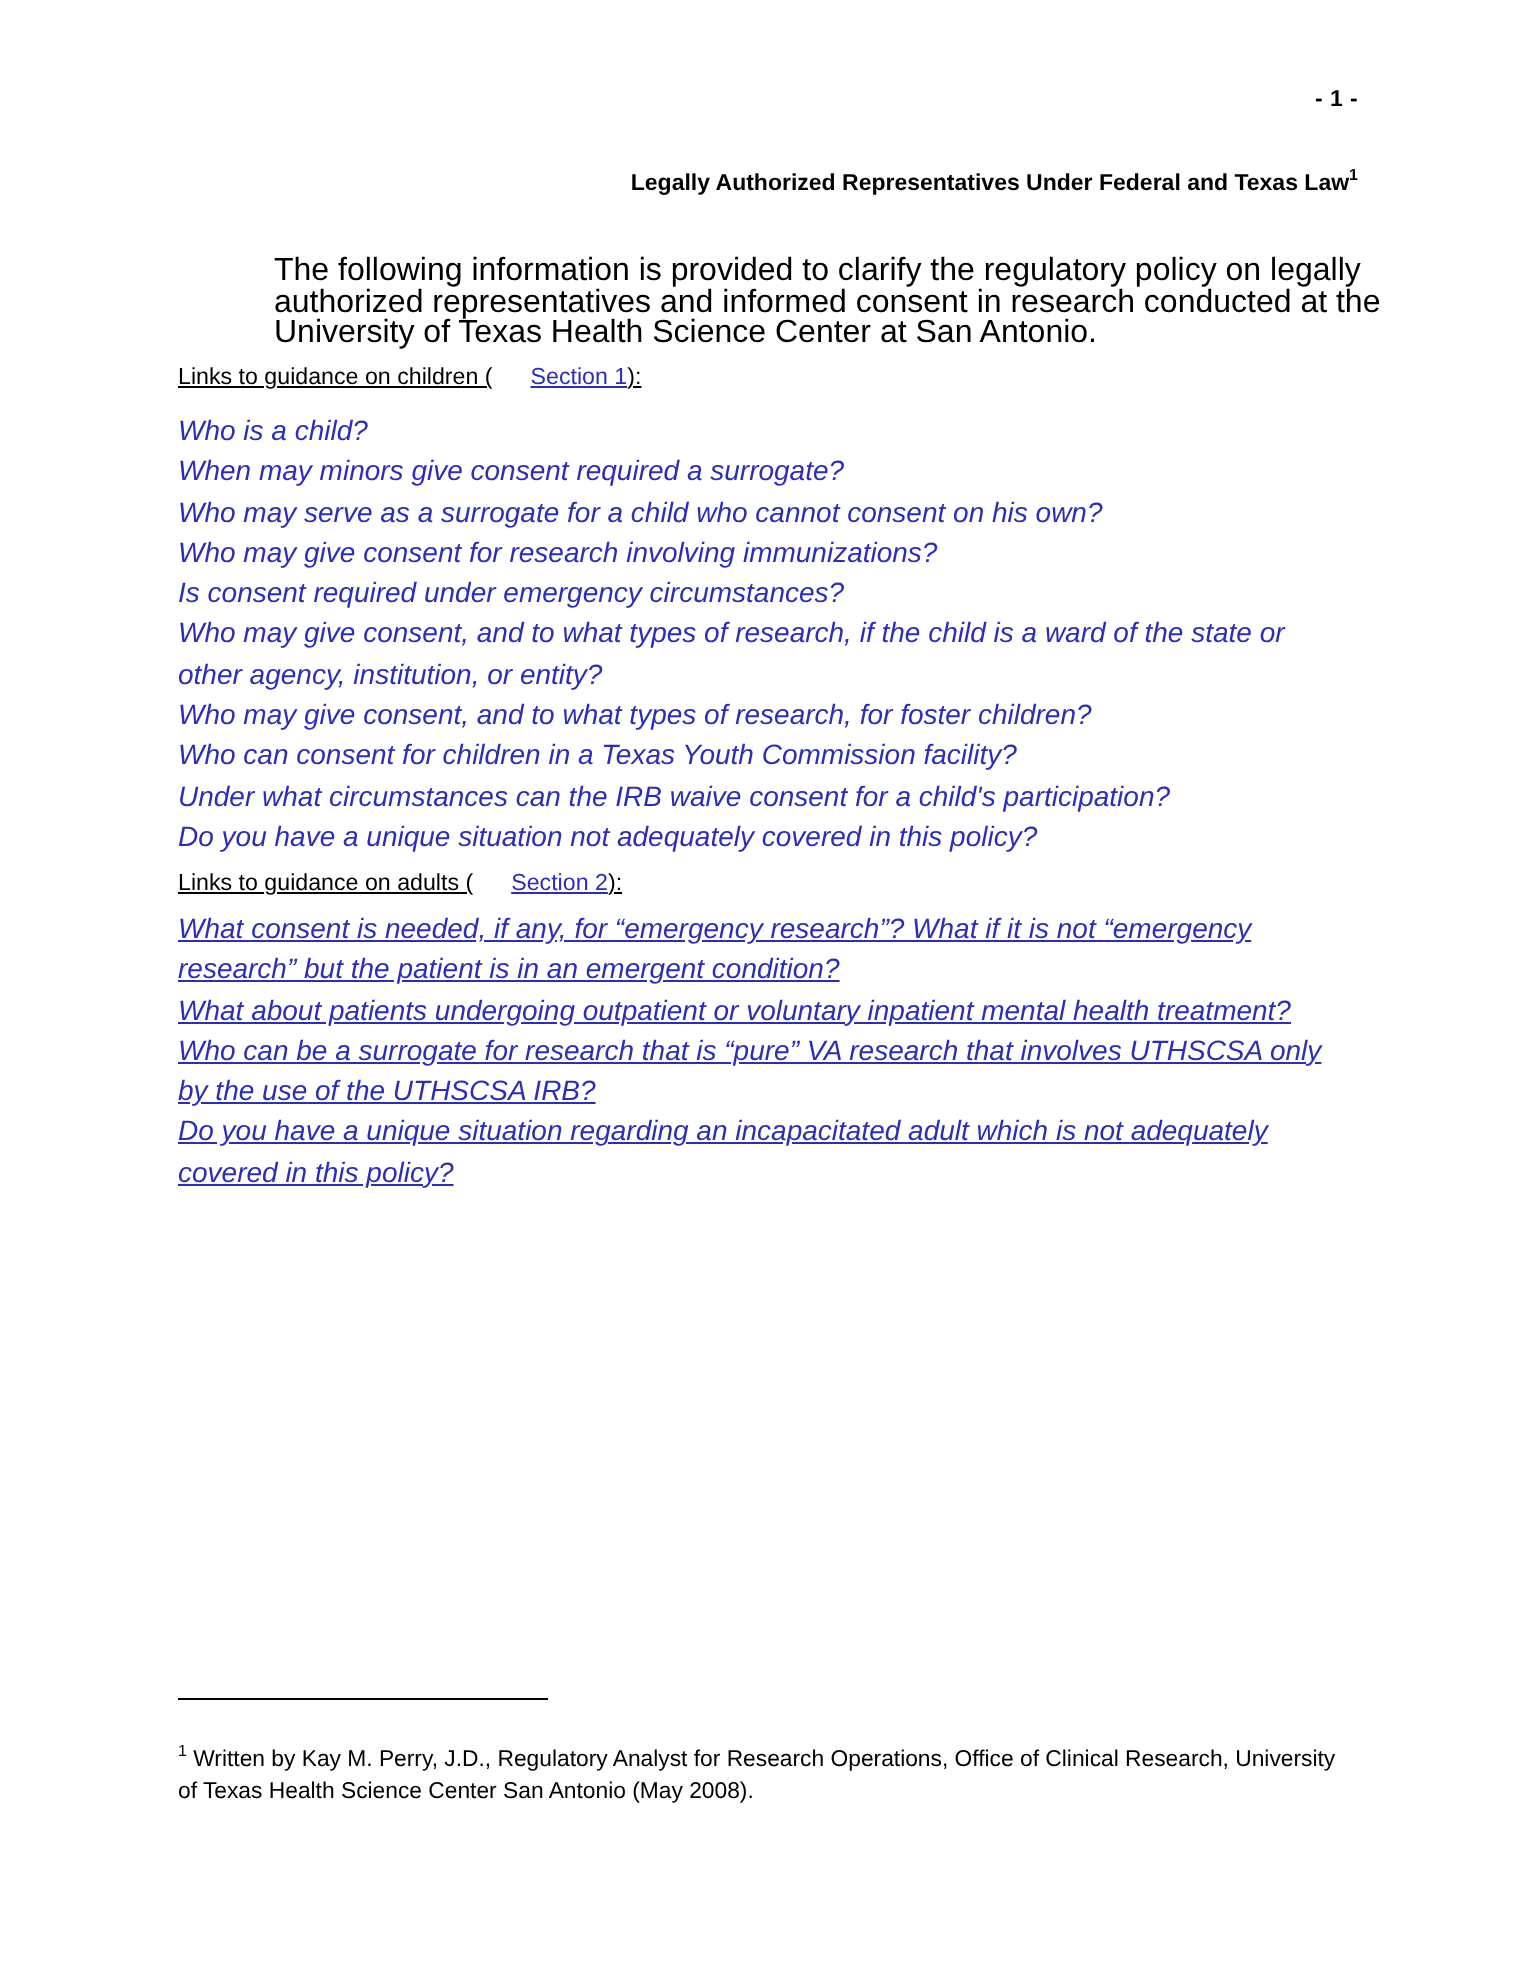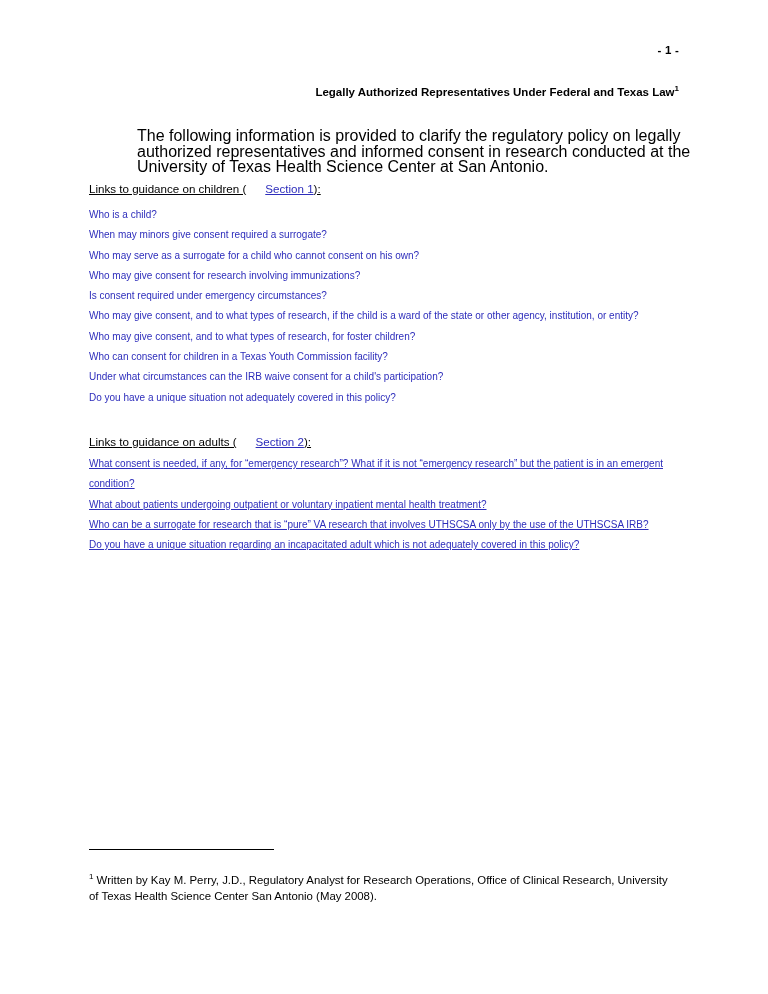--- a/index.html
+++ b/index.html
@@ -84,21 +84,22 @@
     padding: 0;
     list-style: none;
   }
   .list-children {
     top: 205px;
   }
   .list-adults {
     top: 454px;
   }
   .link-list li {
-    font-size: 10px;
+    font-size: 14px;
+    font-style: italic;
     color: #2d2dbb;
     line-height: 20.3px;
     white-space: normal;
   }
   .link-list.underlined li {
     text-decoration: underline;
   }
   .footnote-rule {
     position: absolute;
     left: 89px;

